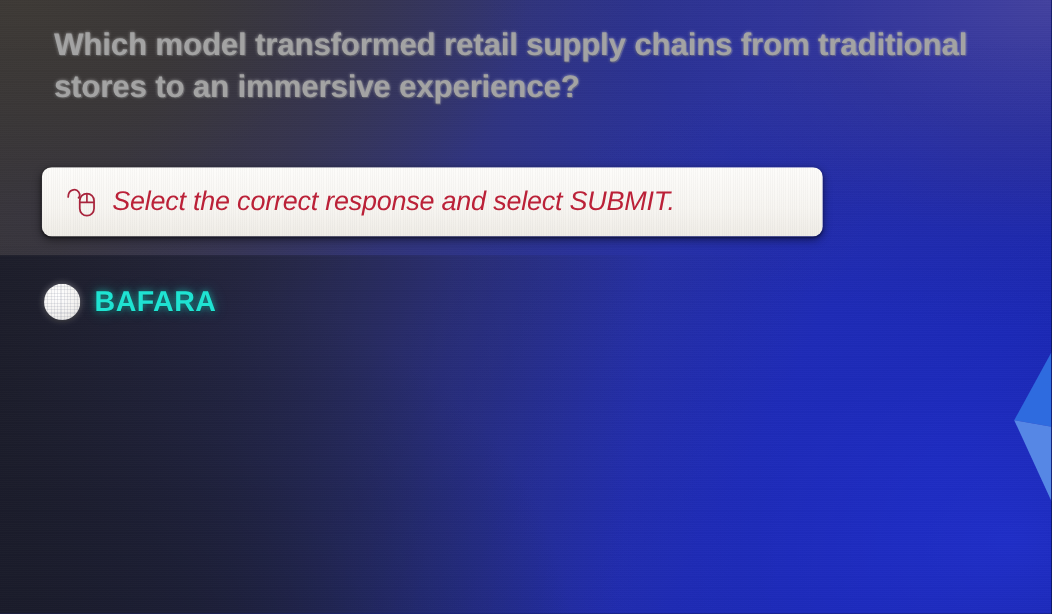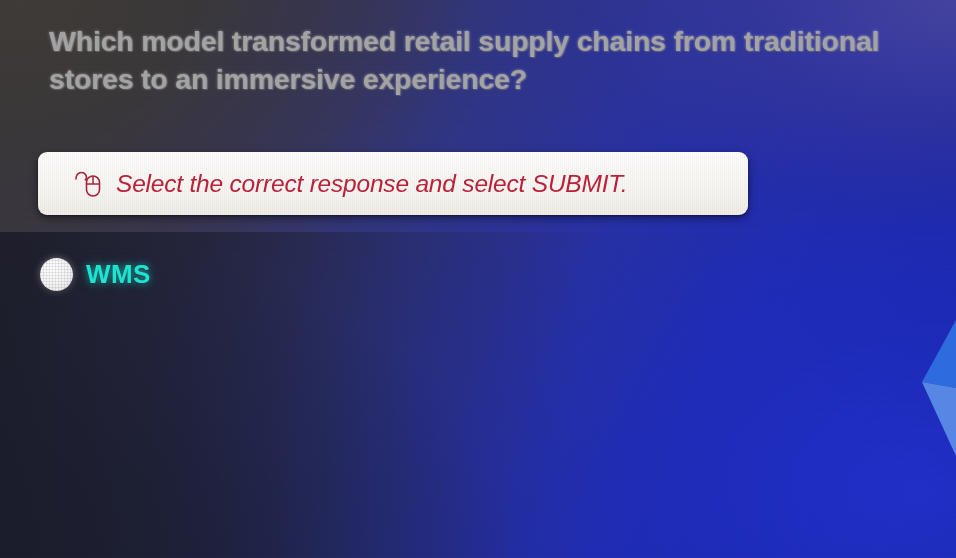--- a/index.html
+++ b/index.html
@@ -121,21 +121,21 @@
         rgba(0,0,0,0.022) 1px,
         rgba(255,255,255,0.0) 1px,
         rgba(255,255,255,0.0) 2px),
       linear-gradient(180deg, #fdfcfa 0%, #f7f5f1 60%, #efece6 100%);
     border-radius: 9px;
     box-shadow:
       0 3px 8px rgba(0,0,0,0.45),
       0 1px 2px rgba(0,0,0,0.35);
     display: flex;
     align-items: center;
-    padding-left: 36px;
+    padding-left: 22px;
     box-sizing: border-box;
   }
   .mouse-icon {
     width: 30px;
     height: 32px;
     flex: 0 0 auto;
     margin-right: 12px;
     display: block;
   }
   .instruction-text {
@@ -225,27 +225,27 @@
       <path d="M2 11 C2 4, 9 3, 11.5 6.5 C13.2 9, 12.4 11.2, 11.4 11.8" fill="none" stroke="#a8243c" stroke-width="1.6" stroke-linecap="round"></path>
       <rect x="12.5" y="8" width="13" height="20" rx="6.5" fill="none" stroke="#a8243c" stroke-width="1.6"></rect>
       <line x1="19" y1="8" x2="19" y2="16" stroke="#a8243c" stroke-width="1.5"></line>
       <line x1="12.5" y1="16" x2="25.5" y2="16" stroke="#a8243c" stroke-width="1.5"></line>
     </svg>
     <span class="instruction-text">Select the correct response and select SUBMIT.</span>
   </div>
 
   <div class="options">
 
-
-
-
     <div class="option-row">
       <span class="radio"></span>
-      <span class="option-label">WMS</span>
+      <span class="option-label">BAFARA</span>
     </div>
+
+
+
 
   </div>
 
   <svg class="chevron" viewBox="0 0 52 160">
     <polygon points="52,10 52,78 18,72" fill="#2f6fe0" opacity="0.95"></polygon>
     <polygon points="18,72 52,78 52,146" fill="#5b8fe8" opacity="0.92"></polygon>
   </svg>
 
 </div>
 

